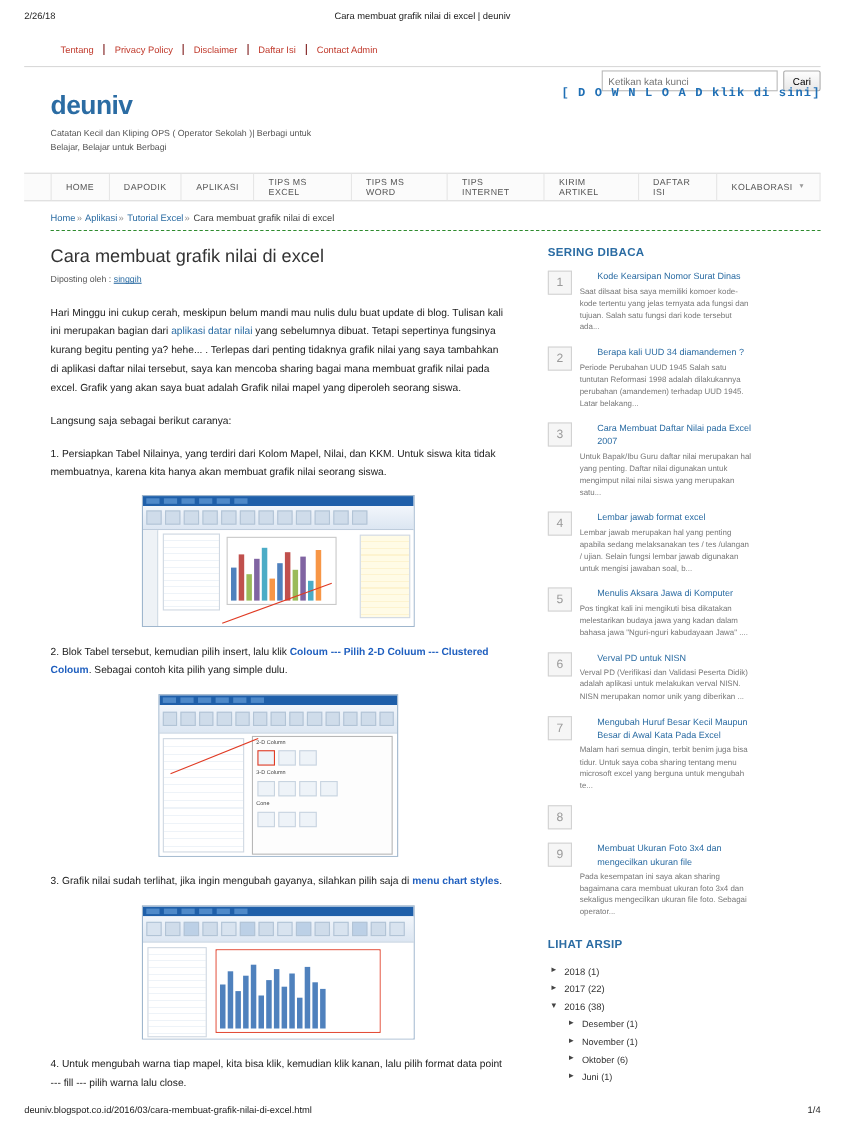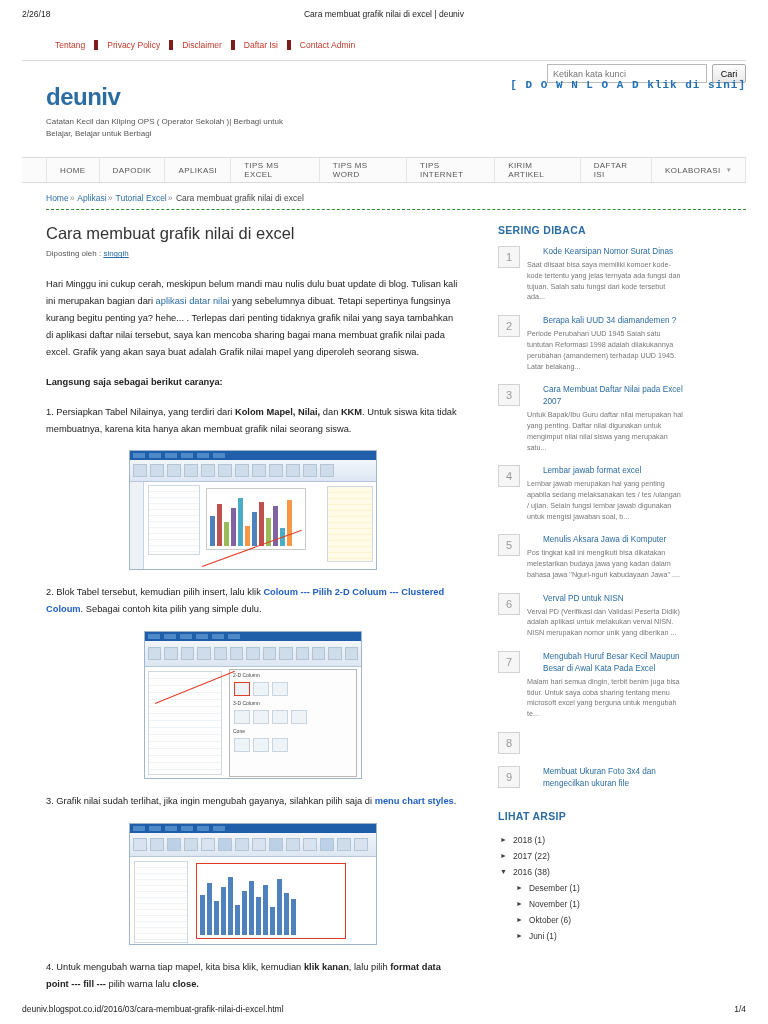--- a/index.html
+++ b/index.html
@@ -45,21 +45,21 @@
   
   .toplinks {
     border-bottom: 1px solid #d9d9d9;
     padding: 12px 0 10px 24px;
     font-size: 8.5px;
     color: #c0392b;
   }
   .toplinks a {
     color: #c0392b; text-decoration: none;
     padding: 0 9px;
-    border-right: 4px solid #7f1d1d;
+    border-right: 1px solid #7f1d1d;
     display: inline-block;
   }
   .toplinks a:last-child { border-right: none; }
 
   
   .searchrow {
     position: absolute; right: 0; top: 36px;
     display: flex; align-items: center;
   }
   .searchrow input[type=text] {
@@ -144,21 +144,21 @@
     margin: 0 0 6px 0;
   }
   .post-meta { font-size: 8px; color: #555; margin-bottom: 18px; }
   .post-meta a { color: #2b6ca3; text-decoration: underline; }
 
   .p {
     font-size: 9.3px; color: #222; line-height: 1.82;
     margin: 0 0 13px 0; text-align: left;
   }
   .p a { color: #2b6ca3; text-decoration: none; }
-  .b { font-weight: bold; }
+  .b { font-weight: normal; }
   .blue { color: #1f5fbf; font-weight: bold; }
 
   .figure {
     margin: 6px 0 14px 0;
     display: flex; justify-content: center;
   }
   
   .xl {
     border: 1px solid #9fb6cd;
     background: #fff;
@@ -529,20 +529,21 @@
             <div class="pop-snip">Malam hari semua dingin, terbit benim juga bisa tidur. Untuk saya coba sharing tentang menu microsoft excel yang berguna untuk mengubah te...</div>
           </div>
         </div>
         <div class="pop-item">
           <div class="pop-num">8</div>
         </div>
         <div class="pop-item">
           <div class="pop-num">9</div>
           <div class="pop-body">
             <div class="pop-title">Membuat Ukuran Foto 3x4 dan mengecilkan ukuran file</div>
+            <div class="pop-snip">Pada kesempatan ini saya akan sharing bagaimana cara membuat ukuran foto 3x4 dan sekaligus mengecilkan ukuran file foto. Sebagai operator...</div>
           </div>
         </div>
 
         <div class="arch">
           <h3>LIHAT ARSIP</h3>
 
           <div class="arch-row lvl1">
               <span class="tri">►</span>
               <span>2018 (1)</span>
             </div>

